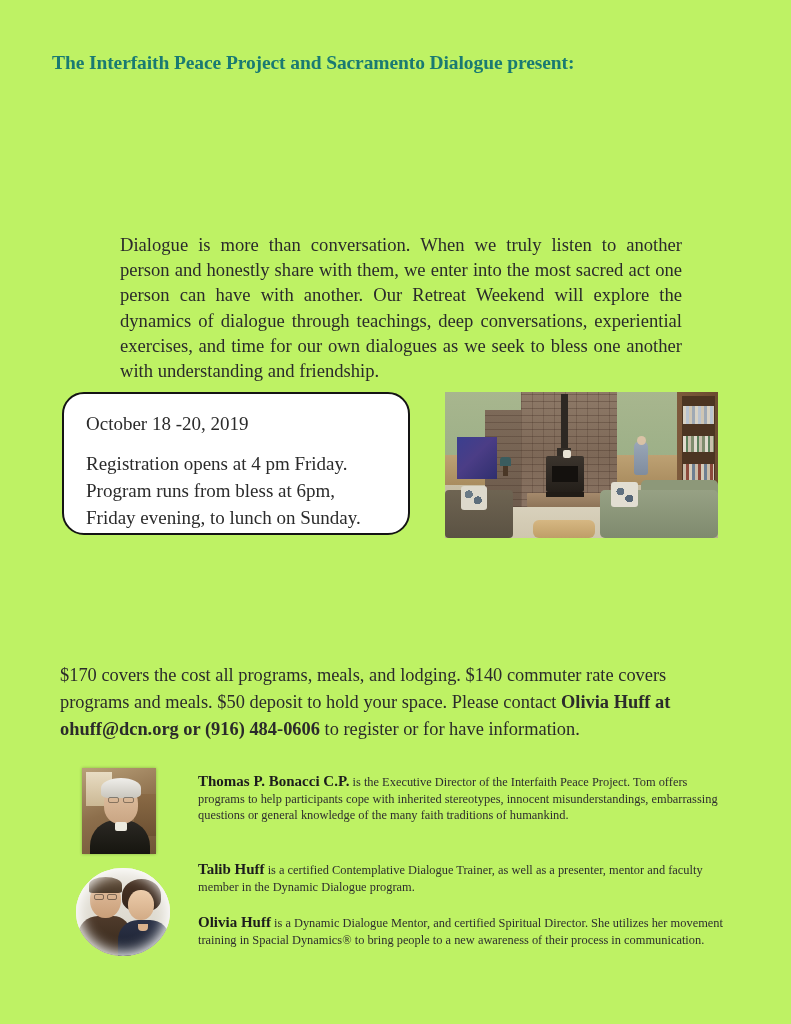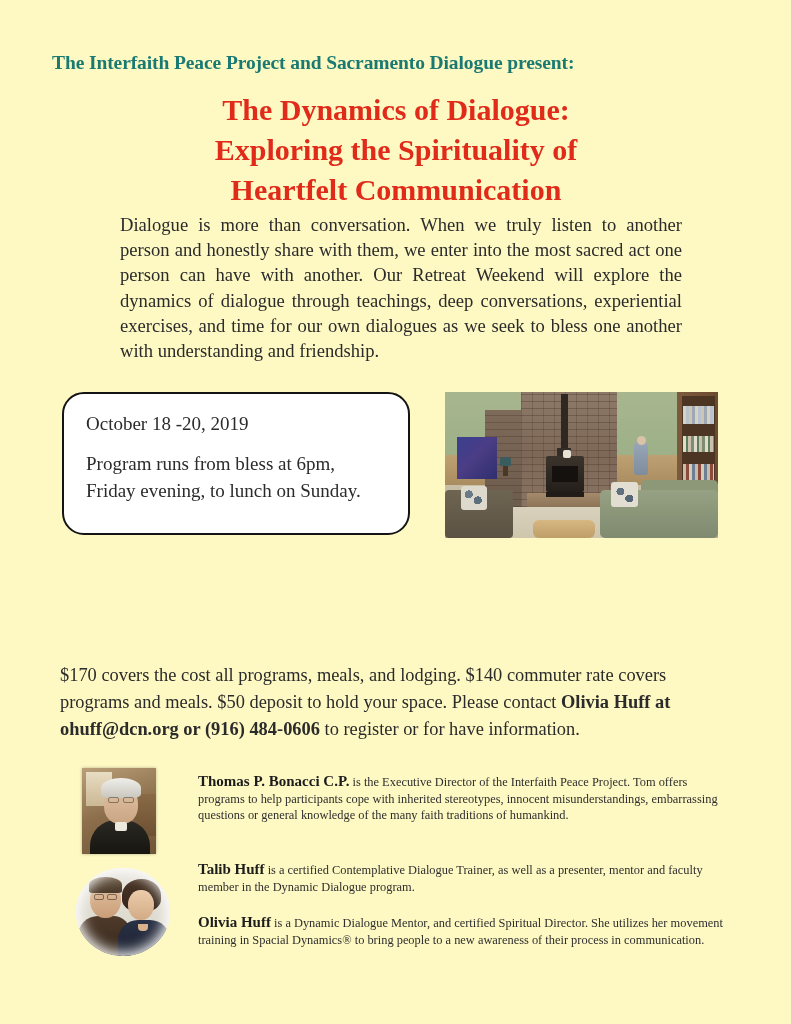--- a/index.html
+++ b/index.html
@@ -13,21 +13,21 @@
     height: 1024px;
     position: relative;
     font-family: "Liberation Serif", "DejaVu Serif", serif;
     color: #1c1c1c;
     overflow: hidden;
   }
 
   .page {
     position: absolute;
     inset: 0;
-    background: #fef9c3;
+    background: #bef264;
   }
 
   
   .presenter-line {
     position: absolute;
     left: 52px;
     top: 52px;
     width: 690px;
     font-family: "Liberation Serif", "DejaVu Serif", serif;
     font-weight: bold;
@@ -48,21 +48,21 @@
     font-size: 30px;
     line-height: 40px;
     color: #e02b1a;
   }
   .main-title .tline { display: block; }
 
   
   .intro {
     position: absolute;
     left: 120px;
-    top: 212px;
+    top: 232px;
     width: 562px;
     font-size: 18.6px;
     line-height: 25.2px;
     text-align: justify;
     color: #2b2b2b;
   }
 
   
   .date-box {
     position: absolute;
@@ -237,31 +237,27 @@
   .bio-talib  { top: 861px; }
   .bio-olivia { top: 914px; }
 </style>
 </head>
 <body>
 
 <div class="page">
 
   <div class="presenter-line">The Interfaith Peace Project and Sacramento Dialogue present:</div>
 
-  <div class="main-title">
-    <span class="tline">The Dynamics of Dialogue:</span>
-    <span class="tline">Exploring the Spirituality of</span>
-    <span class="tline">Heartfelt Communication</span>
-  </div>
 
   <div class="intro">Dialogue is more than conversation.  When we truly listen to another person and honestly share with them, we enter into the most sacred act one person can have with another.  Our Retreat Weekend will explore the dynamics of dialogue through teachings, deep conversations, experiential exercises, and time for our own dialogues as we seek to bless one another with understanding and friendship.</div>
 
   <div class="date-box">
     <div class="dates">
       <span class="dline first">October 18 -20, 2019</span>
+      <span class="dline">Registration opens at 4 pm Friday.</span>
       <span class="dline">Program runs from bless at 6pm,</span>
       <span class="dline">Friday evening, to lunch on Sunday.</span>
     </div>
   </div>
 
   <div class="room-photo">
     <div class="rp rp-wall-upper"></div>
     <div class="rp rp-wall-lower"></div>
     <div class="rp rp-floor"></div>
     <div class="rp rp-rug"></div>

